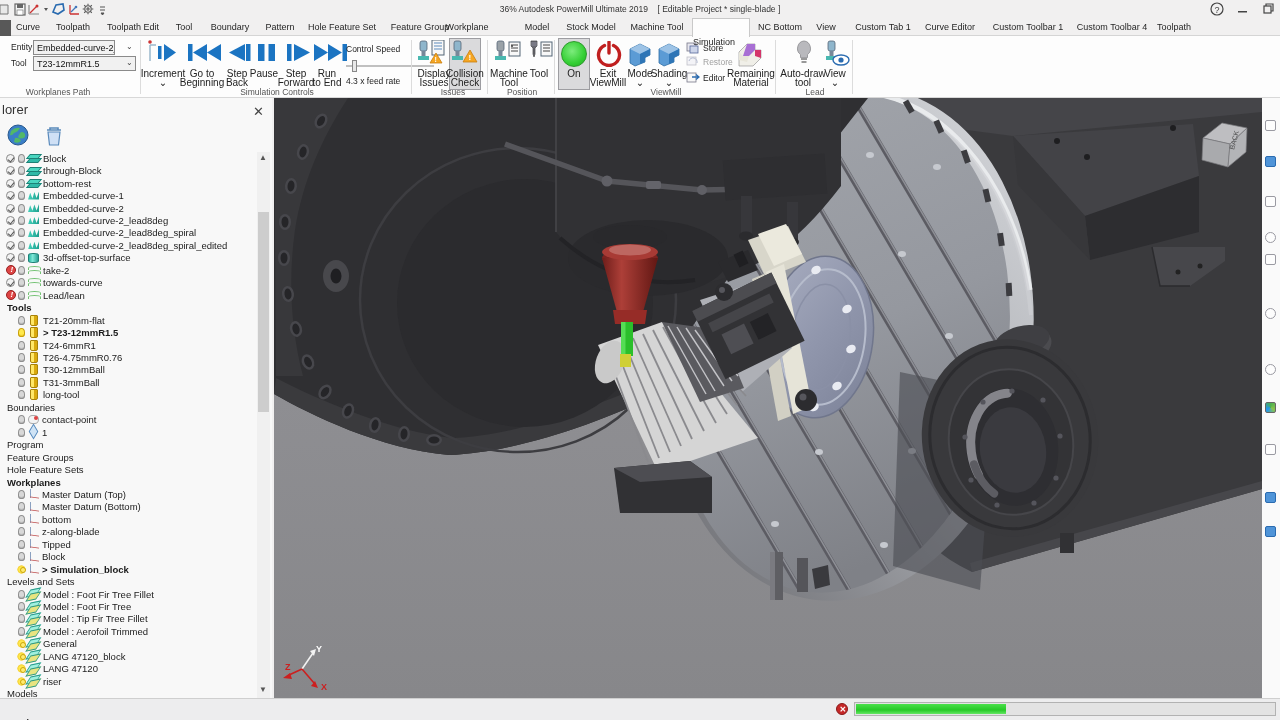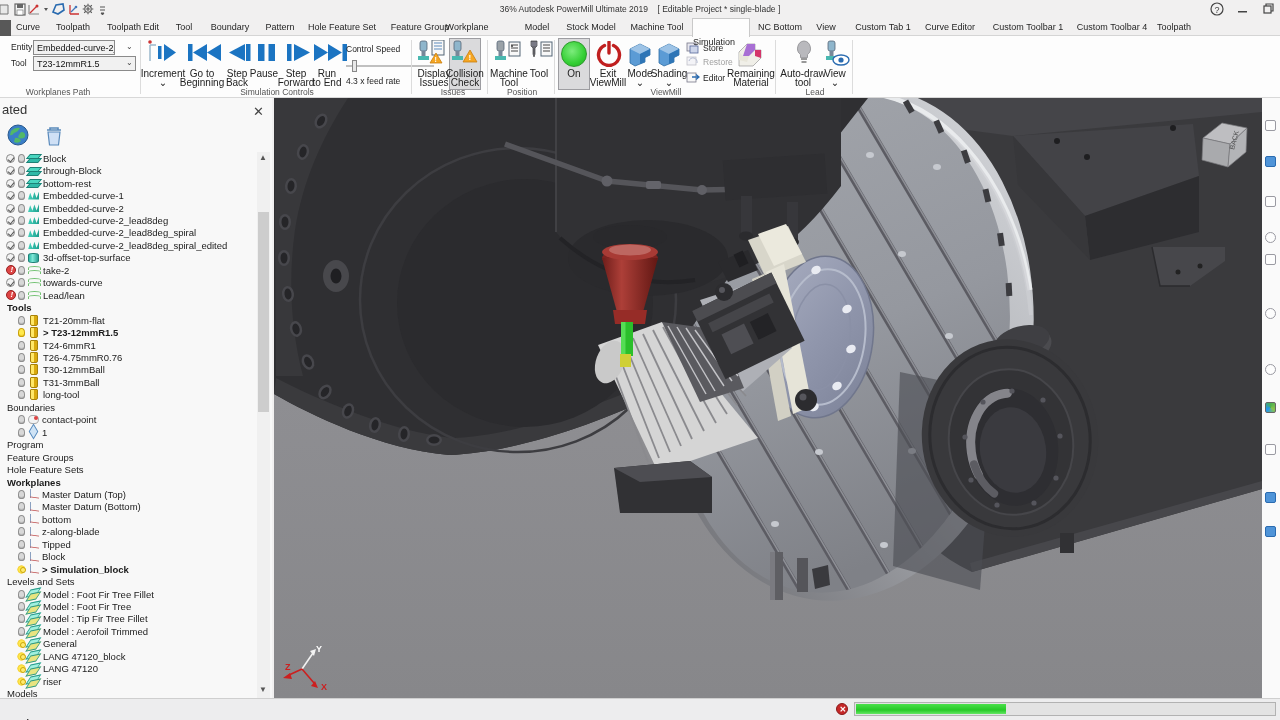--- a/index.html
+++ b/index.html
@@ -269,21 +269,21 @@
       <rect x="2" y="16" width="11" height="4" fill="#49b8b0"></rect>
   <ellipse cx="17" cy="20" rx="8" ry="5" fill="#fff" stroke="#2a6bb0" stroke-width="1.4"></ellipse>
       <circle cx="17" cy="20" r="2.6" fill="#2a6bb0"></circle>
  </svg>
  <span class="blabel" style="left:835px;top:34px">View<br>⌄</span>
  <span class="glabel" style="left:815px">Lead</span>
  <div class="sep" style="left:852px"></div>
 </div>
 
 <div class="abs" id="panel">
- <span class="abs" id="ptitle">ated</span>
+ <span class="abs" id="ptitle">lorer</span>
  <span class="abs" id="pclose">✕</span>
  <svg class="abs" style="left:6px;top:26px" width="60" height="24" viewBox="0 0 60 24">
   <circle cx="12" cy="11" r="10" fill="#3a7ec8" stroke="#28588c" stroke-width="1"></circle>
       <path d="M5,7 Q9,3 14,4 Q12,8 8,9 Q6,12 4,11 Z M15,8 Q20,8 19,13 Q15,16 12,13 Q13,10 15,8 Z M9,14 Q13,13 15,17 Q12,20 8,18 Z" fill="#52b868"></path>
   <g transform="translate(38,0)">
         <path d="M3,6 h14 M6,6 v-2 h8 v2" stroke="#5a8abb" stroke-width="1.6" fill="none"></path>
         <path d="M4,8 h12 l-1.5,13 h-9 Z" fill="#cfe0f5" stroke="#5a8abb" stroke-width="1.2"></path>
       </g>
  </svg>
  <div id="tree">

